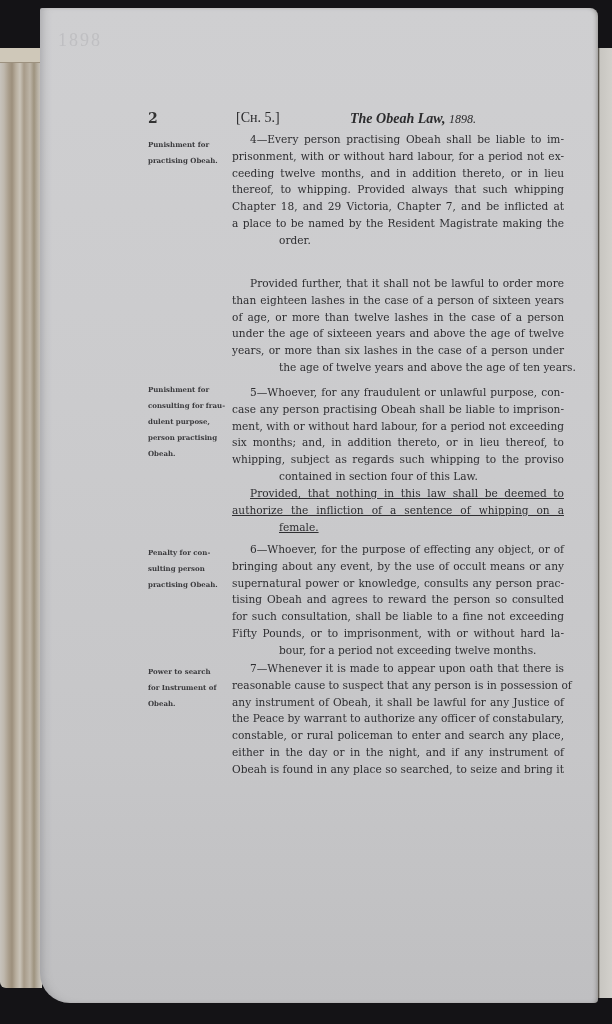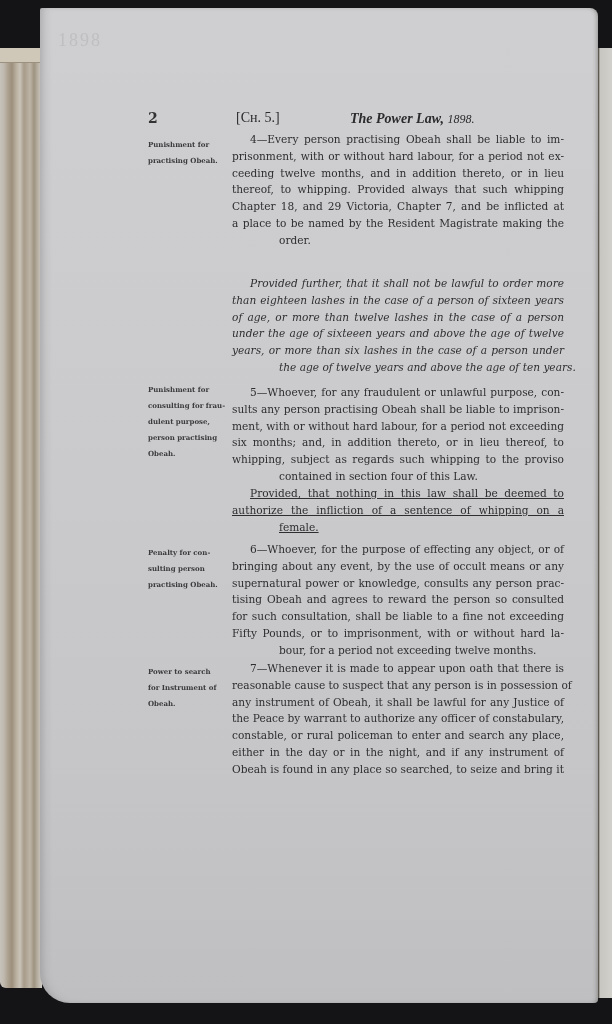--- a/index.html
+++ b/index.html
@@ -139,52 +139,52 @@
   <div class="stack-top"></div>
   <div class="right-page"></div>
 
   <div class="page">
     <div class="ghost">1898</div>
   </div>
 
   <div class="page-number">2</div>
   <div class="chapter">[Cн. 5.]</div>
   <div class="running-title">
-    <span>The Power Law,</span>
+    <span>The Obeah Law,</span>
     <span class="year">1898.</span>
   </div>
 
   <div class="side-note" style="top:137px;">Punishment for
 practising Obeah.</div>
   <div class="para" style="top:131px;">
     <span class="line indent">4—Every person practising Obeah shall be liable to im-</span>
     <span class="line">prisonment, with or without hard labour, for a period not ex-</span>
     <span class="line">ceeding twelve months, and in addition thereto, or in lieu</span>
     <span class="line">thereof, to whipping. Provided always that such whipping</span>
     <span class="line">Chapter 18, and 29 Victoria, Chapter 7, and be inflicted at</span>
     <span class="line">a place to be named by the Resident Magistrate making the</span>
     <span class="line last">order.</span>
   </div>
-  <div class="para" style="top:275px;font-style:italic;">
+  <div class="para" style="top:275px;">
     <span class="line indent">Provided further, that it shall not be lawful to order more</span>
     <span class="line">than eighteen lashes in the case of a person of sixteen years</span>
     <span class="line">of age, or more than twelve lashes in the case of a person</span>
     <span class="line">under the age of sixteeen years and above the age of twelve</span>
     <span class="line">years, or more than six lashes in the case of a person under</span>
     <span class="line last">the age of twelve years and above the age of ten years.</span>
   </div>
 
   <div class="side-note" style="top:382px;">Punishment for
 consulting for frau-
 dulent purpose,
 person practising
 Obeah.</div>
   <div class="para" style="top:384px;">
     <span class="line indent">5—Whoever, for any fraudulent or unlawful purpose, con-</span>
-    <span class="line">sults any person practising Obeah shall be liable to imprison-</span>
+    <span class="line">case any person practising Obeah shall be liable to imprison-</span>
     <span class="line">ment, with or without hard labour, for a period not exceeding</span>
     <span class="line">six months; and, in addition thereto, or in lieu thereof, to</span>
     <span class="line">whipping, subject as regards such whipping to the proviso</span>
     <span class="line last">contained in section four of this Law.</span>
   </div>
   <div class="para" style="top:485px;text-decoration:underline;">
     <span class="line indent">Provided, that nothing in this law shall be deemed to</span>
     <span class="line">authorize the infliction of a sentence of whipping on a</span>
     <span class="line last">female.</span>
   </div>

